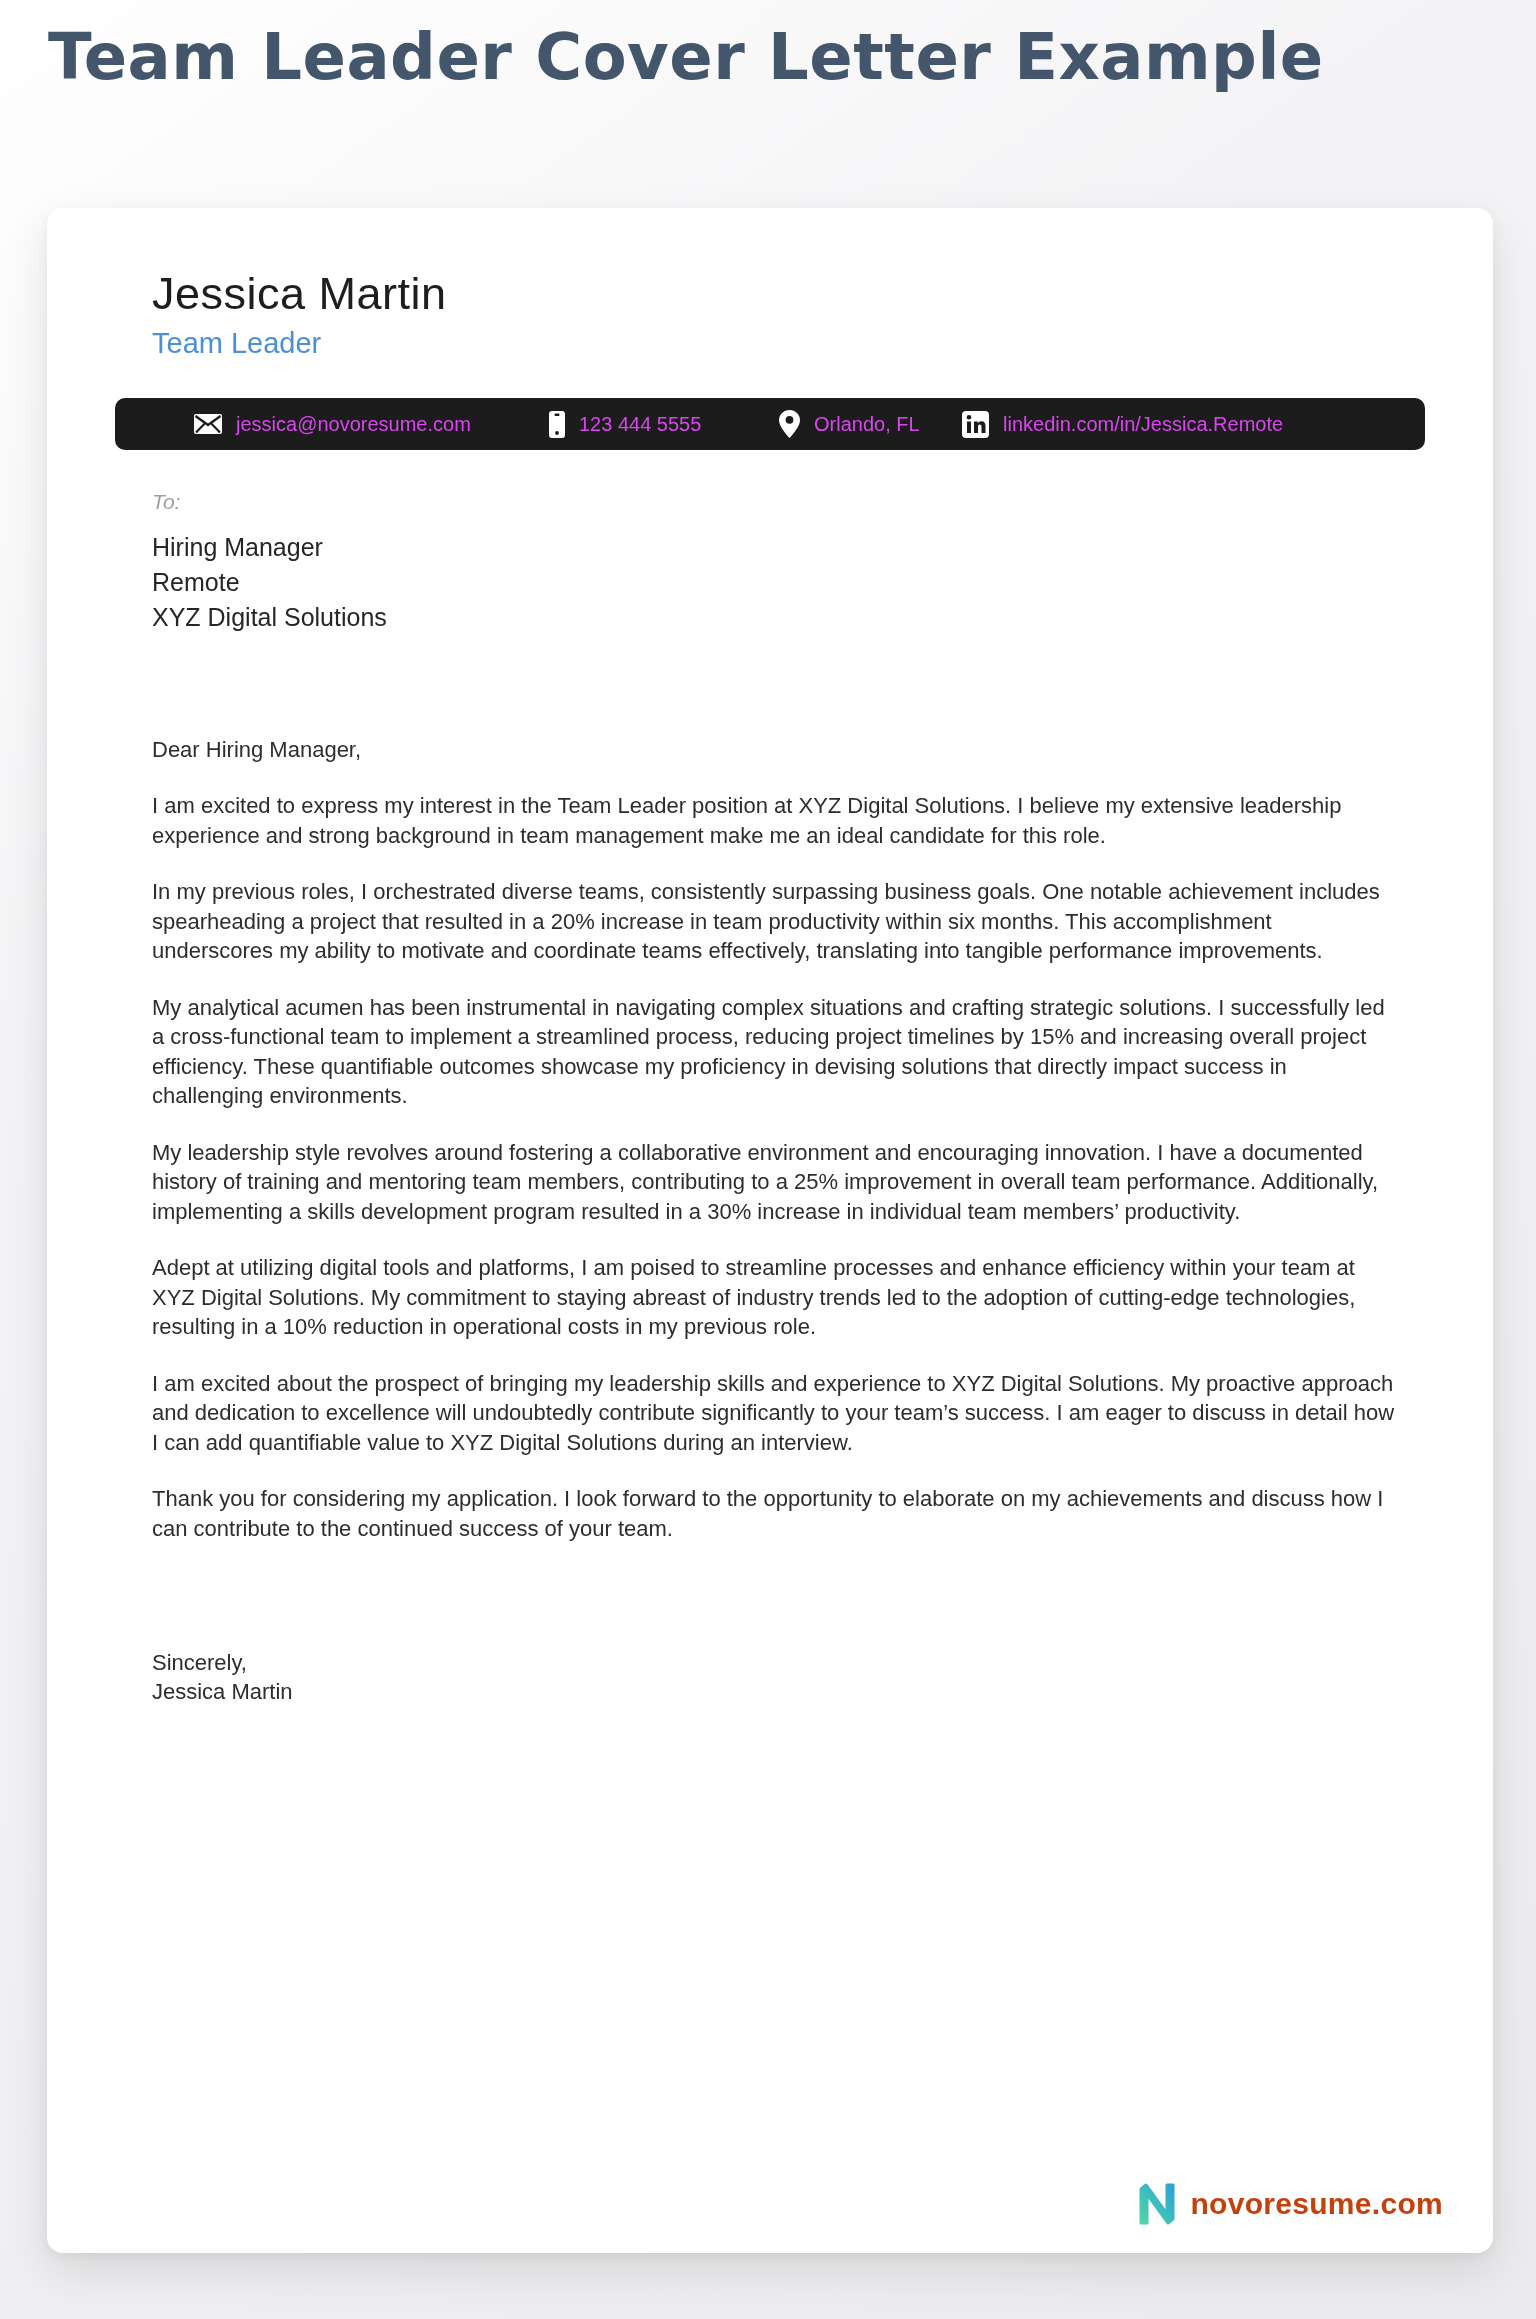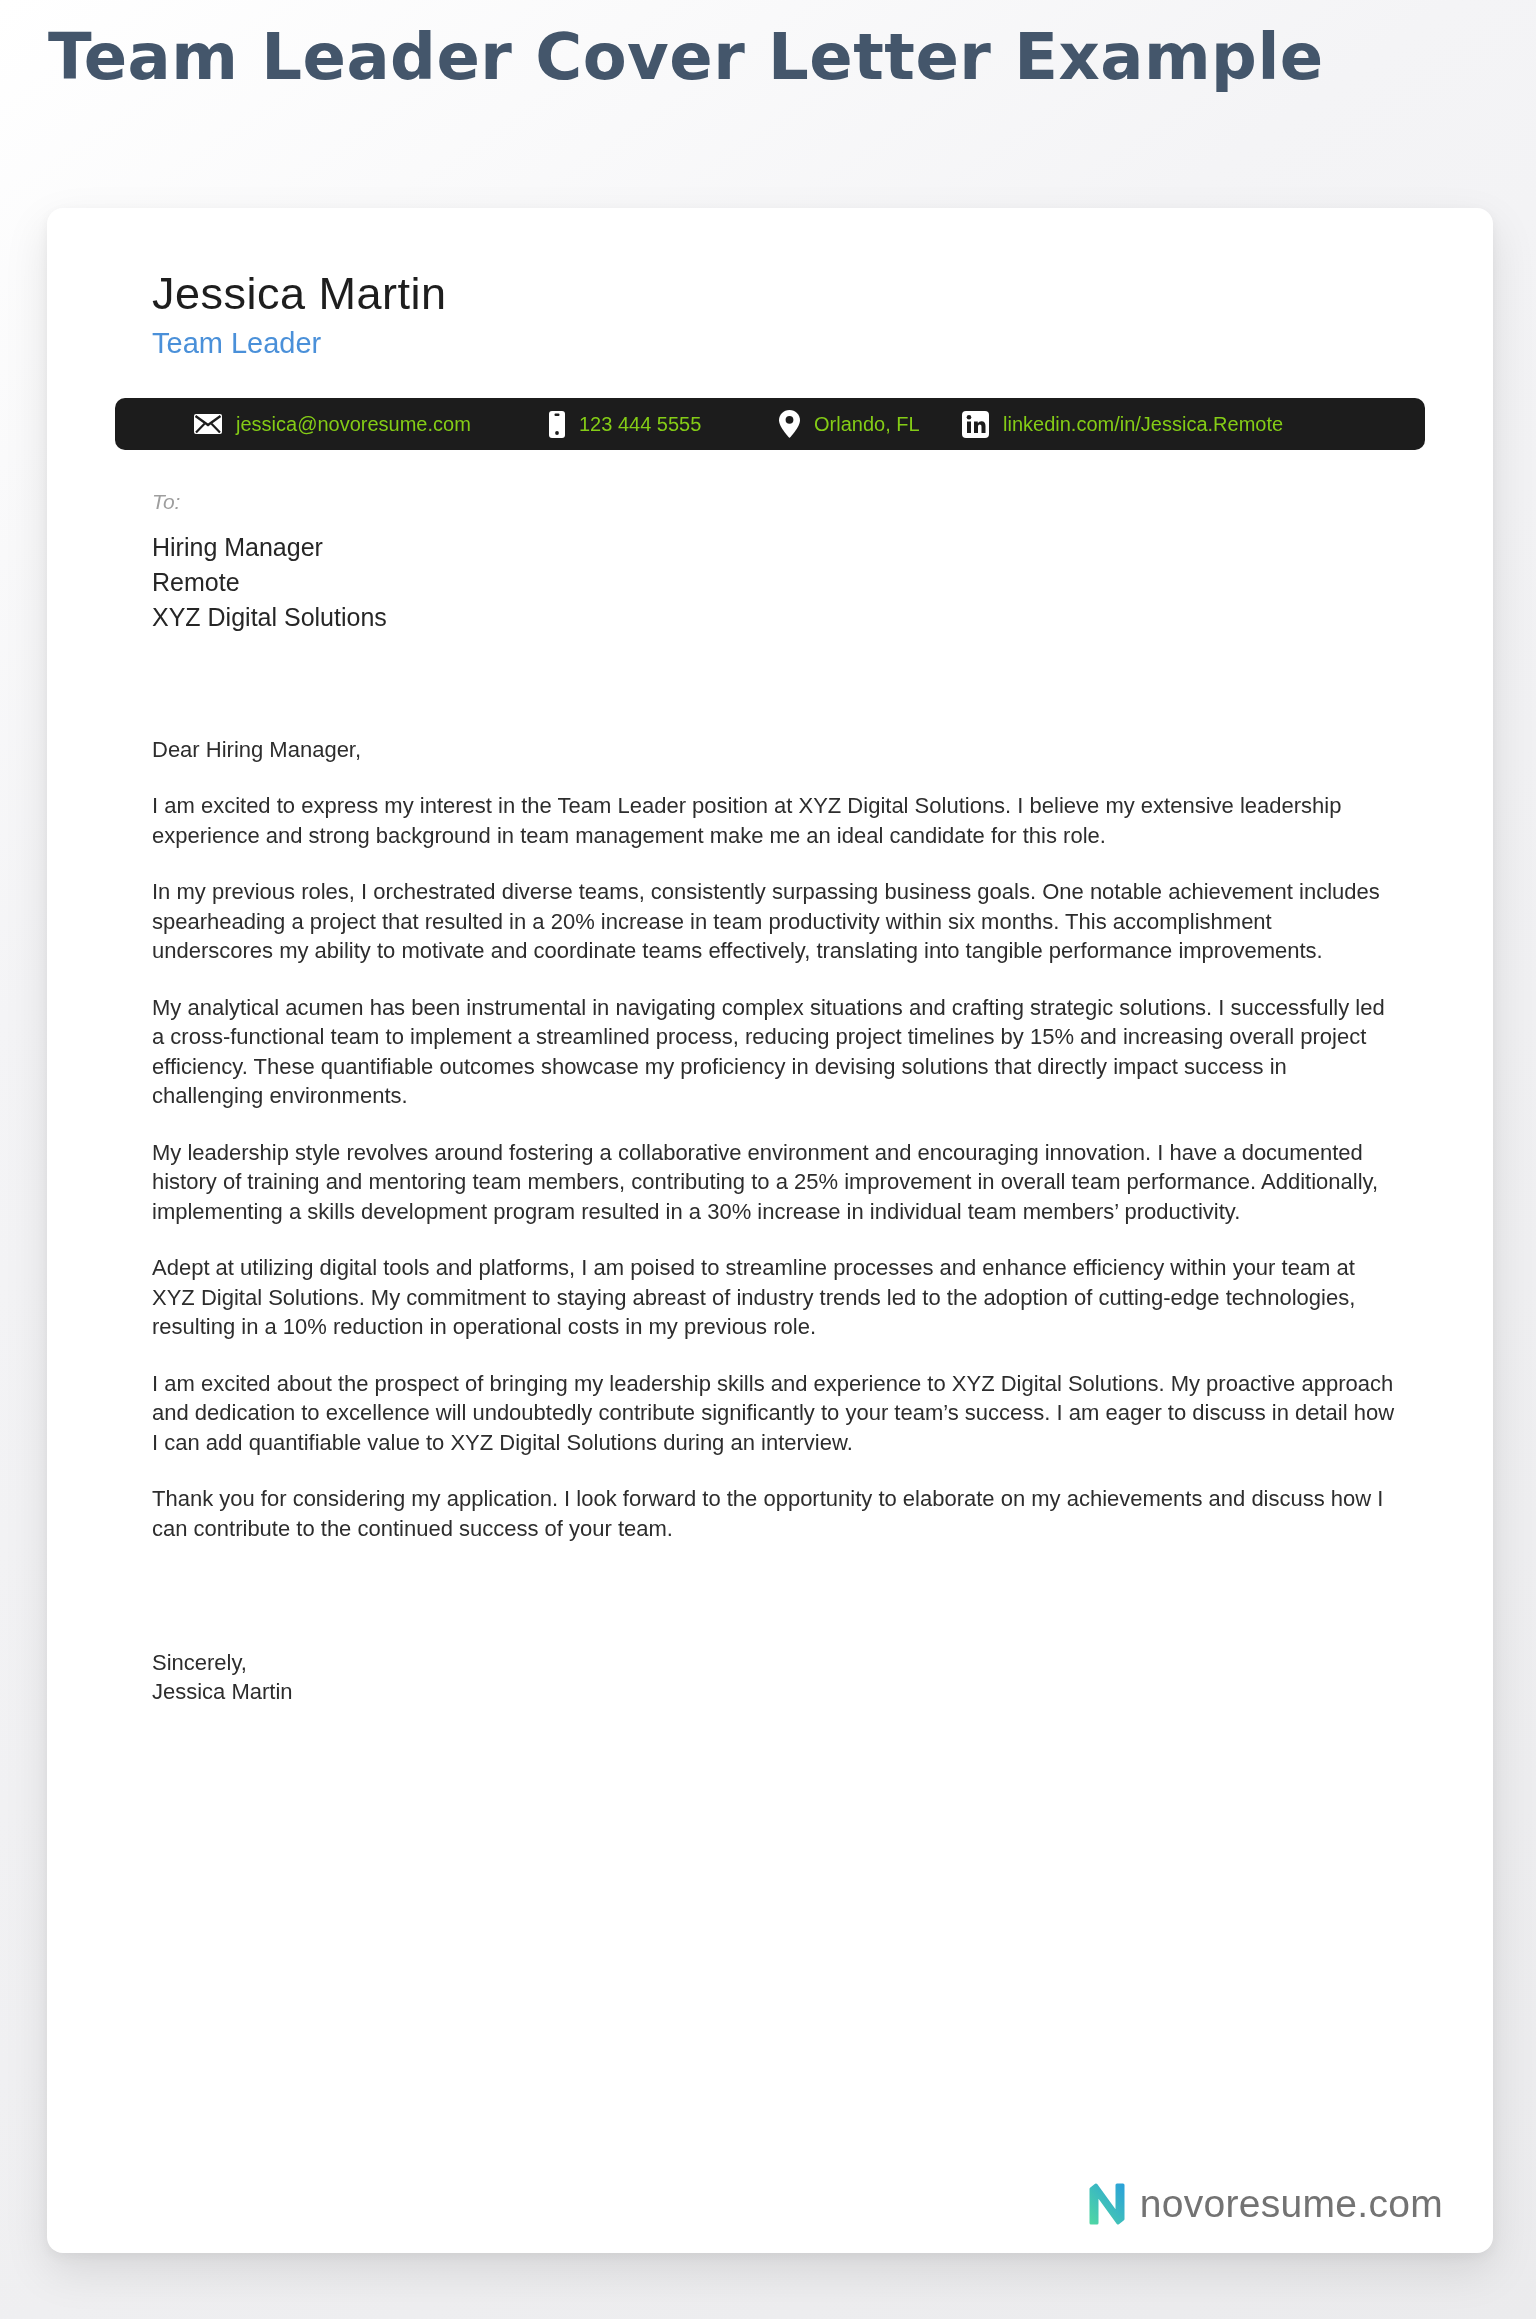--- a/index.html
+++ b/index.html
@@ -49,21 +49,21 @@
     background: #1c1c1c;
     border-radius: 10px;
   }
   .contact-item {
     position: absolute;
     top: 0;
     height: 100%;
     display: flex;
     align-items: center;
     gap: 14px;
-    color: #84cc16;
+    color: #d946ef;
     font-size: 20px;
     white-space: nowrap;
   }
   .contact-item svg { flex: 0 0 auto; display: block; }
   .recipient { margin: 40px 0 0 105px; }
   .to-label {
     font-size: 21px;
     font-style: italic;
     color: #9e9e9e;
     margin-bottom: 16px;
@@ -95,23 +95,23 @@
   .brand-logo {
     position: absolute;
     right: 50px;
     bottom: 26px;
     display: flex;
     align-items: center;
     gap: 10px;
     cursor: pointer;
   }
   .brand-text {
-    font-size: 39px;
-    font-weight: normal;
-    color: #737373;
+    font-size: 30px;
+    font-weight: bold;
+    color: #c2410c;
     letter-spacing: 0.3px;
   }
 </style>
 </head>
 <body>
 
 <div class="page">
 
   <h1 class="page-title">Team Leader Cover Letter Example</h1>
 

